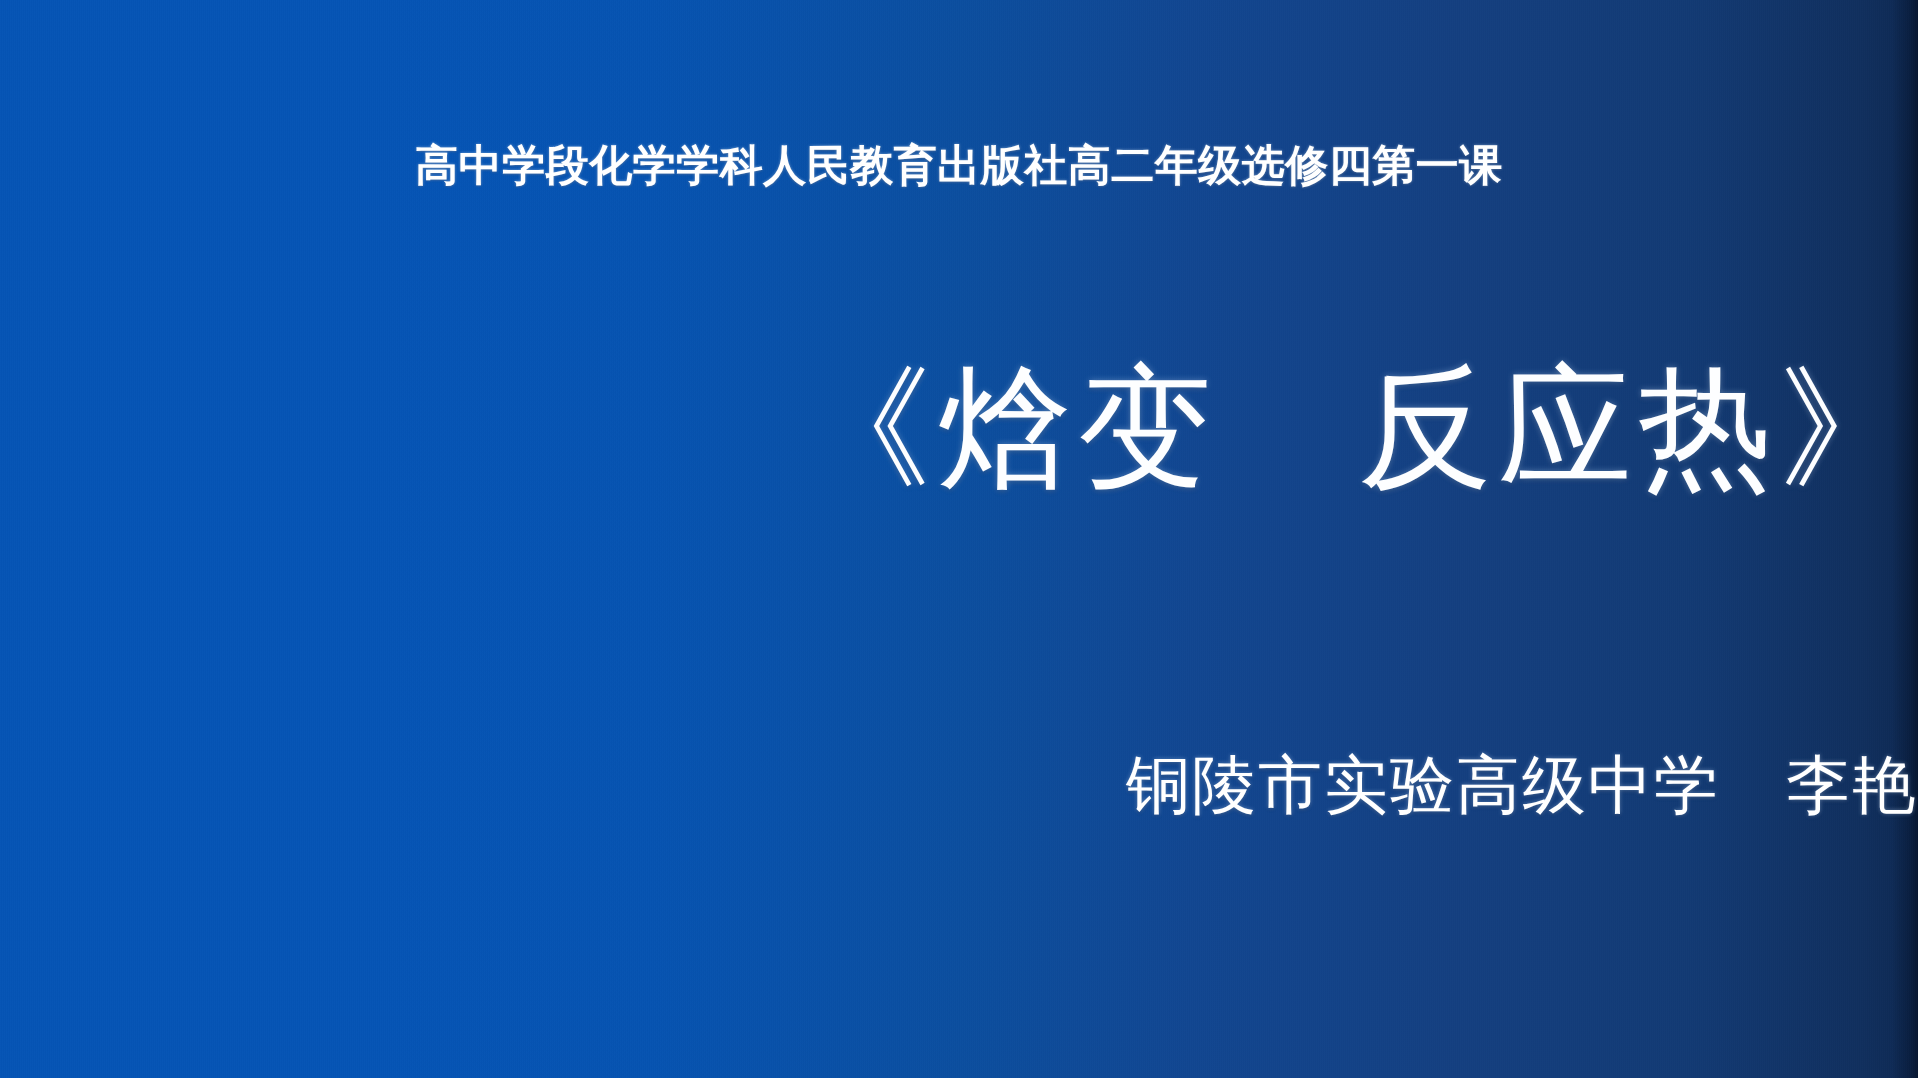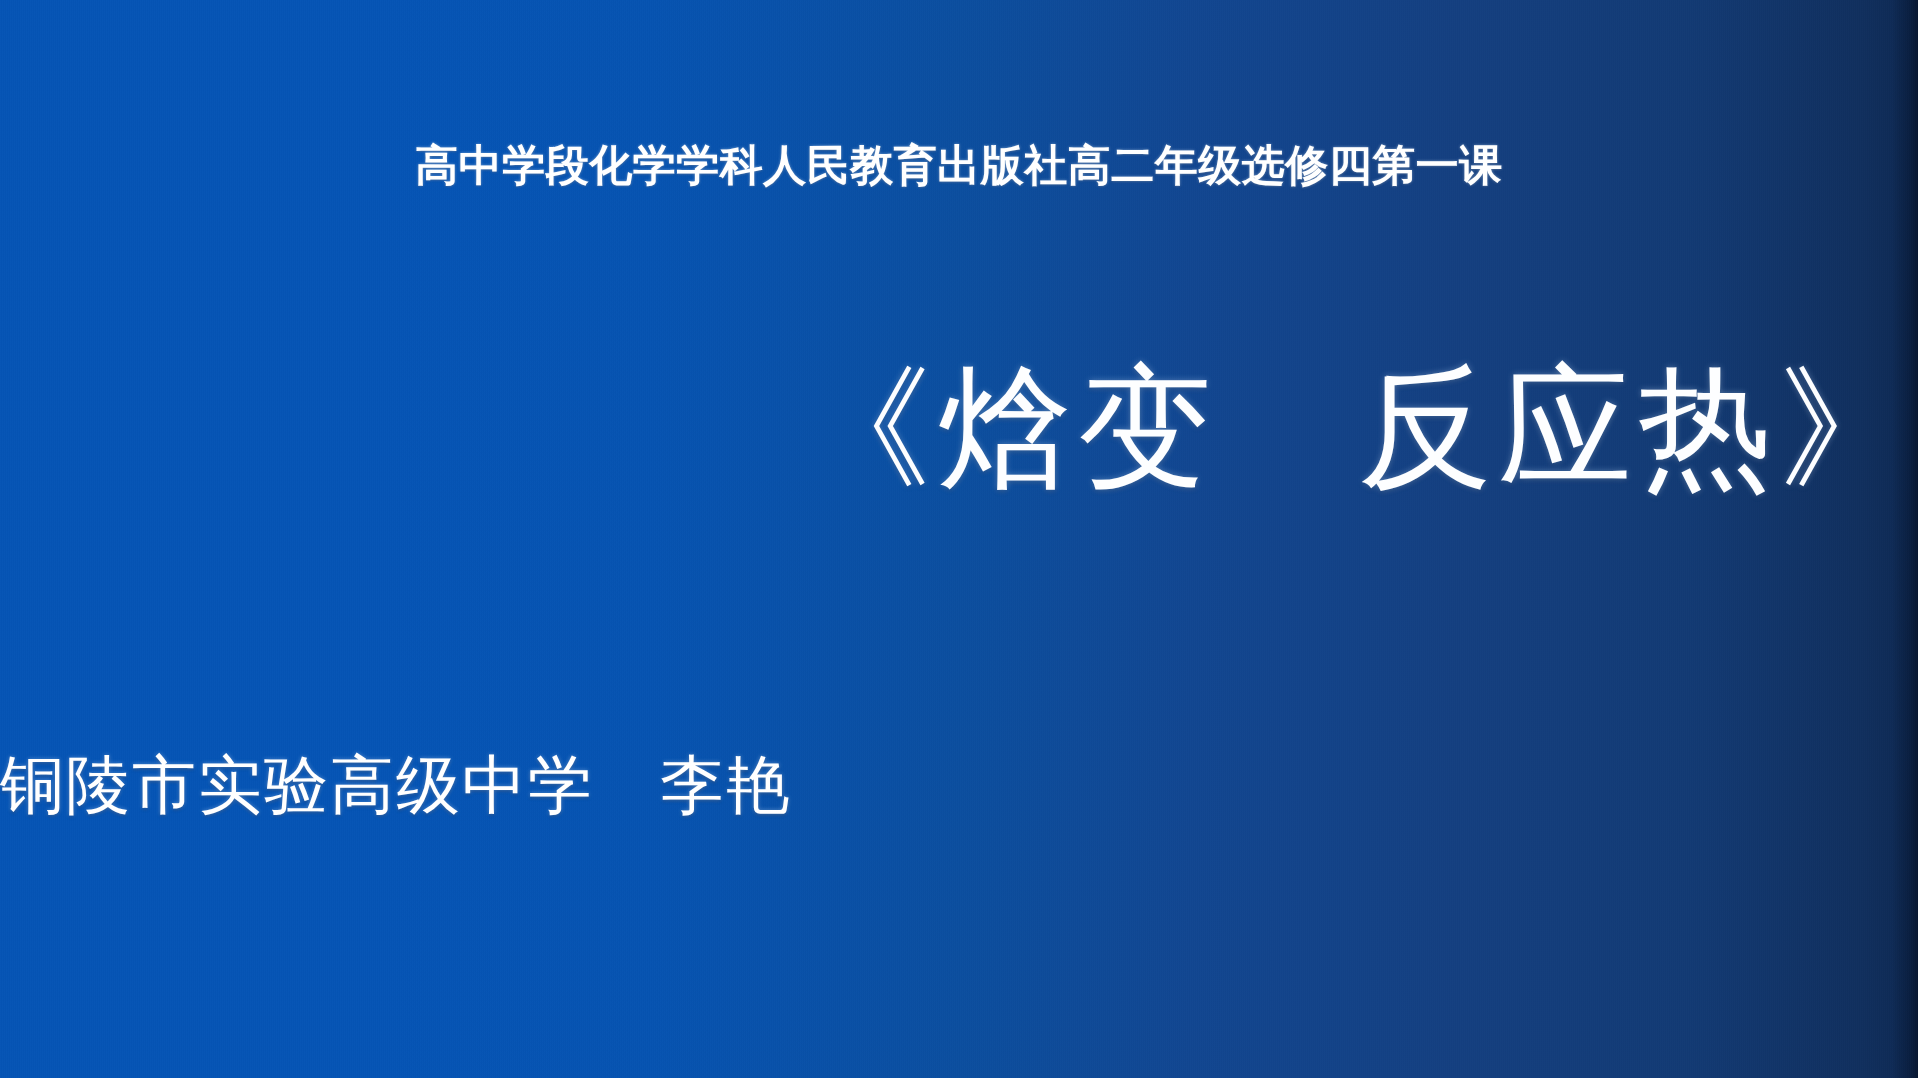--- a/index.html
+++ b/index.html
@@ -106,21 +106,21 @@
       0 0 6px rgba(190,222,255,0.40),
       0 2px 4px rgba(4,26,66,0.35);
     white-space: nowrap;
   }
 
   .presenter-line {
     position: absolute;
     top: 747px;
     left: 0;
     width: 100%;
-    text-align: left;
+    text-align: right;
     color: #ffffff;
     font-family: "Liberation Sans", "DejaVu Sans", sans-serif;
     font-weight: 400;
     font-size: 64px;
     line-height: 1.2;
     letter-spacing: 2px;
     text-shadow:
       0 0 4px rgba(200,227,255,0.42),
       0 2px 3px rgba(4,26,66,0.35);
     white-space: nowrap;

